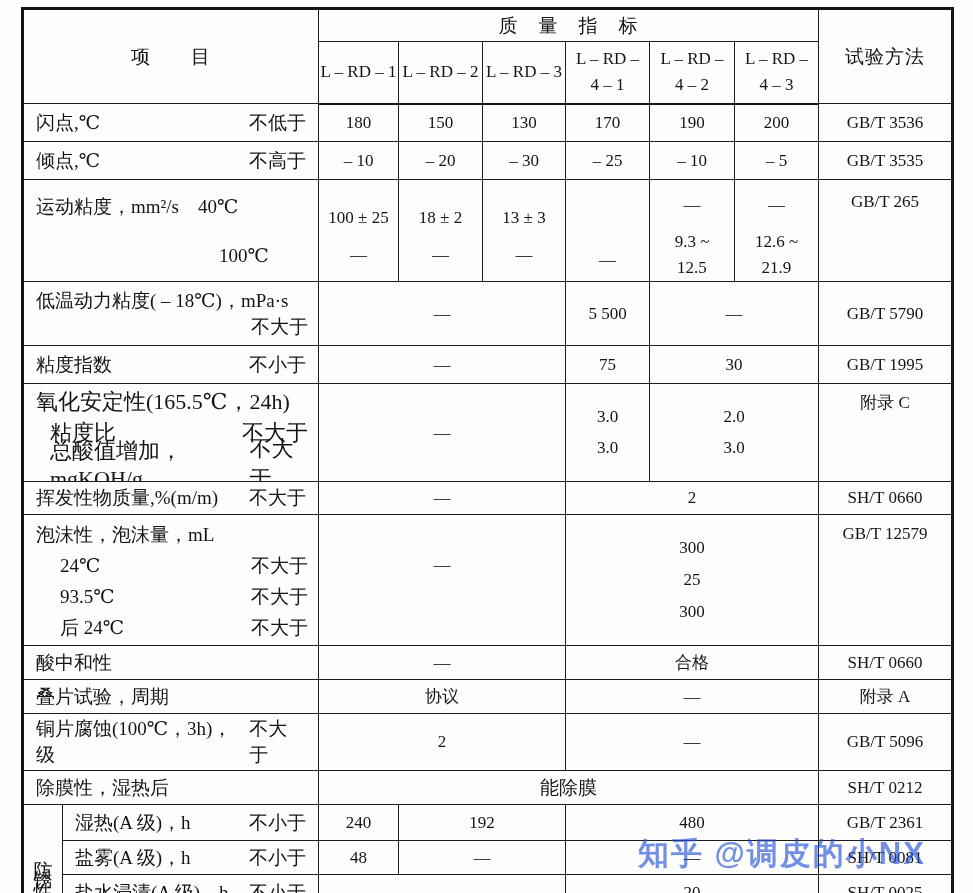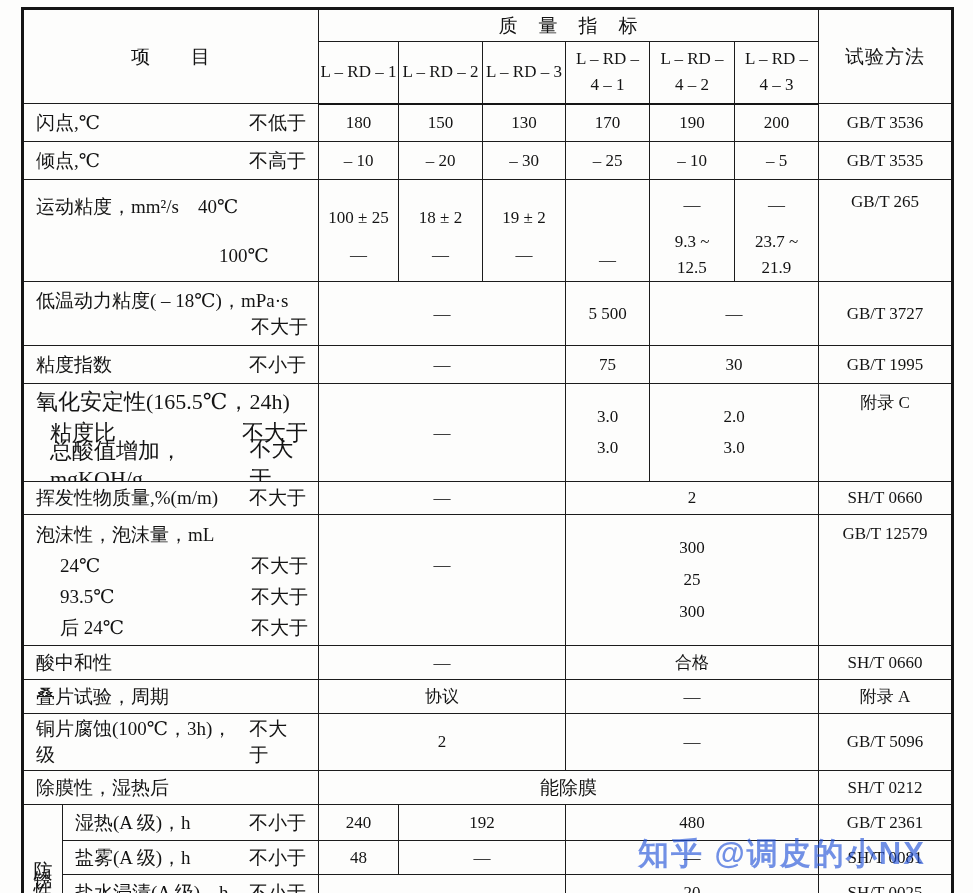--- a/index.html
+++ b/index.html
@@ -122,58 +122,58 @@
             </div>
           </td>
     <td style="padding:0">
             <div class="v2">
               <div class="top">18 ± 2</div>
               <div class="bot">—</div>
             </div>
           </td>
     <td style="padding:0">
             <div class="v2">
-              <div class="top">19 ± 2</div>
+              <div class="top">13 ± 3</div>
               <div class="bot">—</div>
             </div>
           </td>
     <td style="padding:0">
             <div class="v2">
               <div class="top"></div>
               <div class="bot" style="align-items:flex-start;padding-top:10px">—</div>
             </div>
           </td>
     <td style="padding:0">
             <div class="v2">
               <div class="top">—</div>
               <div class="bot">9.3 ~
 12.5</div>
             </div>
           </td>
     <td style="padding:0">
             <div class="v2">
               <div class="top">—</div>
-              <div class="bot">23.7 ~
+              <div class="bot">12.6 ~
 21.9</div>
             </div>
           </td>
     <td class="m-top">GB/T 265</td>
   </tr>
 
   <tr style="height:64px">
     <td colspan="2" style="padding:0">
       <div class="vstack" style="justify-content:space-between">
         <div>低温动力粘度( – 18℃)，mPa·s</div>
         <div style="text-align:right">不大于</div>
       </div>
     </td>
     <td colspan="3">—</td>
     <td>5 500</td>
     <td colspan="2">—</td>
-    <td>GB/T 3727</td>
+    <td>GB/T 5790</td>
   </tr>
 
   <tr style="height:38px">
     <td colspan="2" class="nm">
       <div class="nr">
               <span>粘度指数</span>
               <span class="lim">不小于</span>
             </div>
     </td>
     <td colspan="3">—</td>

